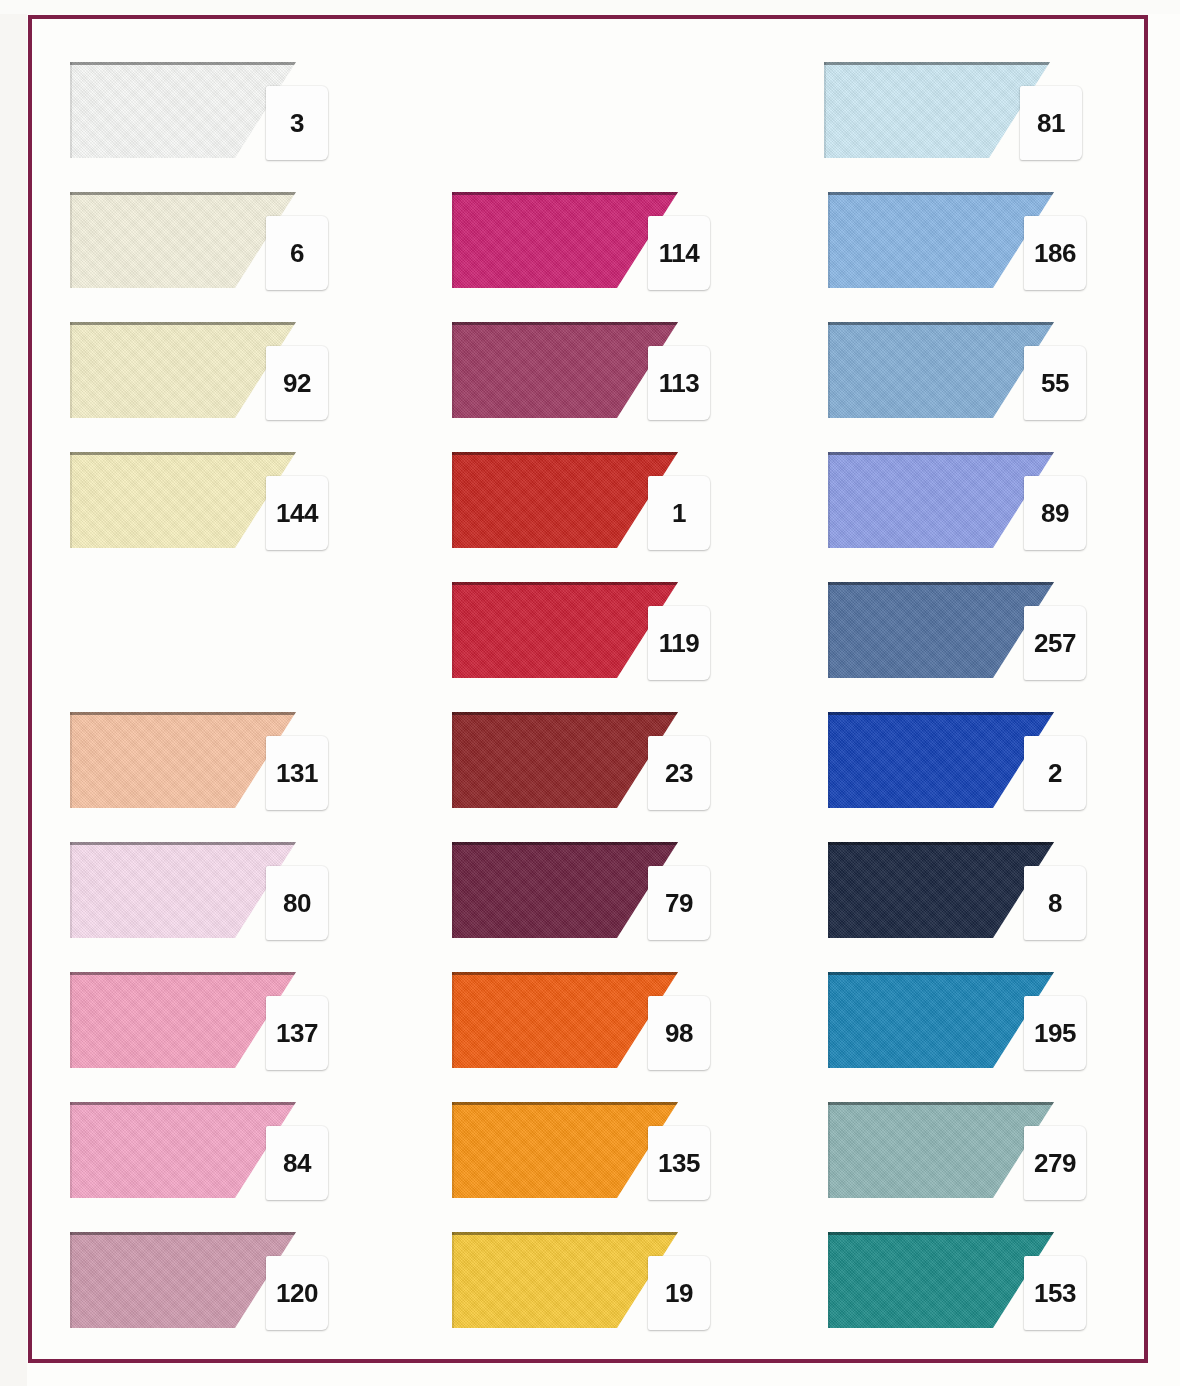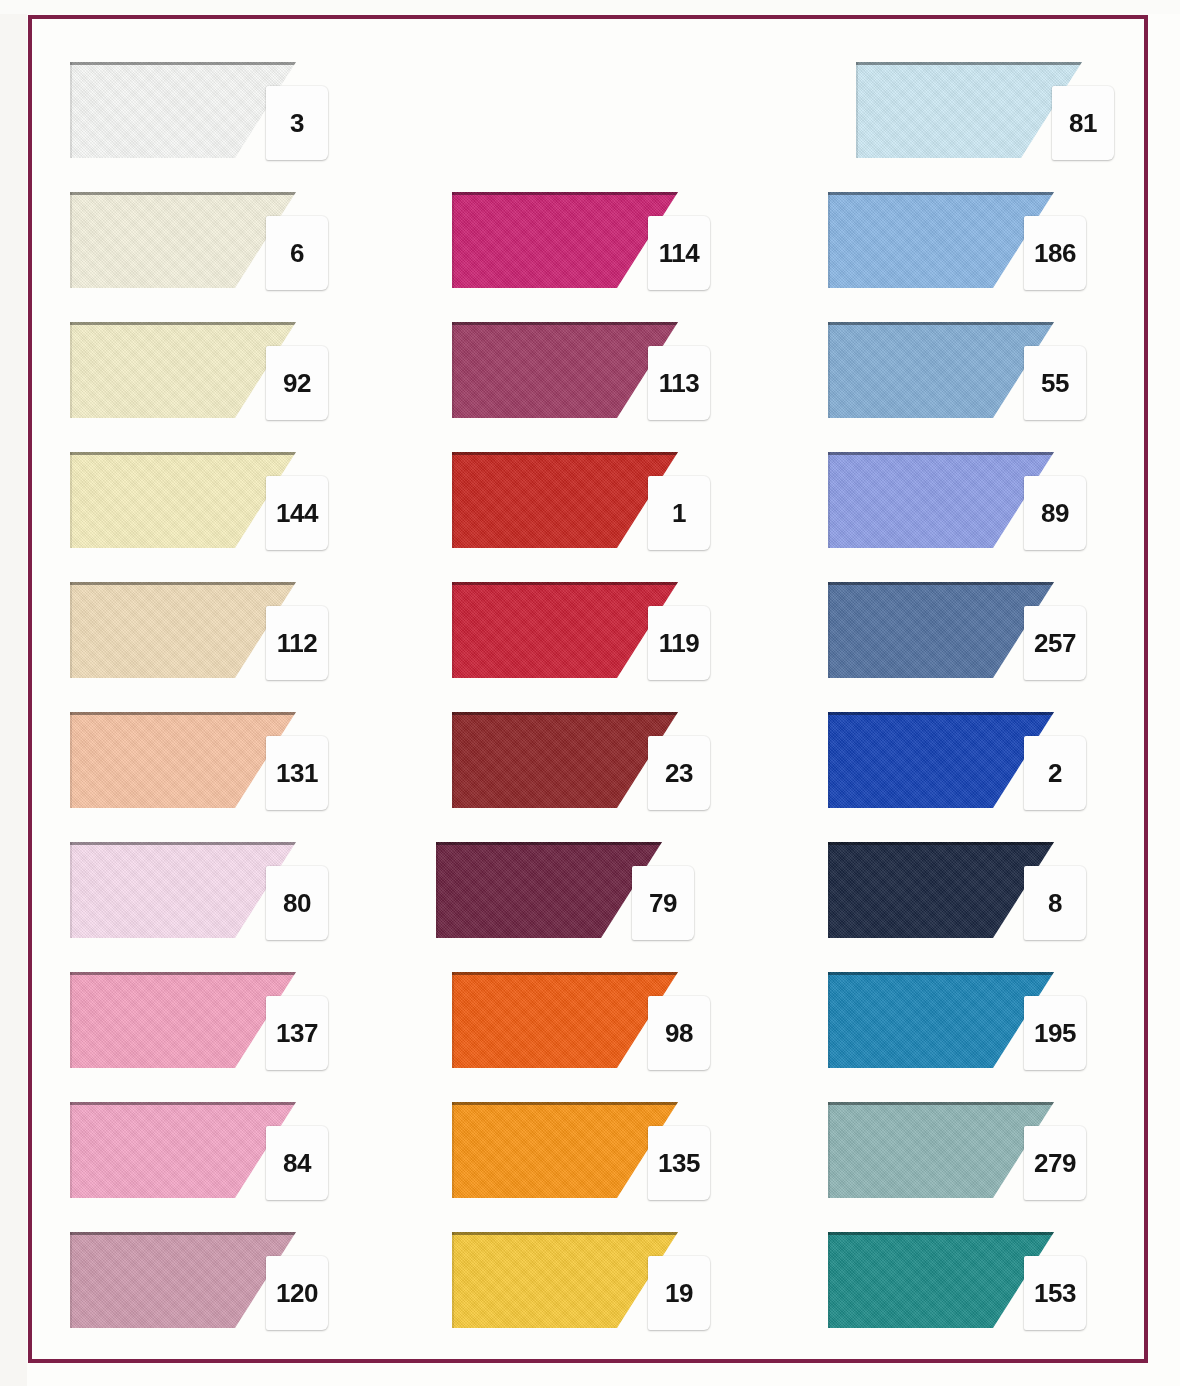--- a/index.html
+++ b/index.html
@@ -173,30 +173,20 @@
       <div class="swatch-cell" style="left: 70px; top: 446px;">
         <div class="chip" style="background: rgb(245, 238, 190);">
           <div class="chip-inner"></div>
           <div class="chip-top-edge"></div>
           <div class="chip-left-edge"></div>
         </div>
         <div class="tag">
           <span class="tag-number">144</span>
         </div>
       </div>
-      <div class="swatch-cell" style="left: 70px; top: 576px;">
-        <div class="chip" style="background: rgb(239, 220, 185);">
-          <div class="chip-inner"></div>
-          <div class="chip-top-edge"></div>
-          <div class="chip-left-edge"></div>
-        </div>
-        <div class="tag">
-          <span class="tag-number">112</span>
-        </div>
-      </div>
       <div class="swatch-cell" style="left: 70px; top: 706px;">
         <div class="chip" style="background: rgb(247, 195, 164);">
           <div class="chip-inner"></div>
           <div class="chip-top-edge"></div>
           <div class="chip-left-edge"></div>
         </div>
         <div class="tag">
           <span class="tag-number">131</span>
         </div>
       </div>
@@ -283,21 +273,21 @@
       <div class="swatch-cell" style="left: 452px; top: 706px;">
         <div class="chip" style="background: rgb(140, 37, 39);">
           <div class="chip-inner"></div>
           <div class="chip-top-edge"></div>
           <div class="chip-left-edge"></div>
         </div>
         <div class="tag">
           <span class="tag-number">23</span>
         </div>
       </div>
-      <div class="swatch-cell" style="left: 436px; top: 836px;">
+      <div class="swatch-cell" style="left: 452px; top: 836px;">
         <div class="chip" style="background: rgb(107, 34, 64);">
           <div class="chip-inner"></div>
           <div class="chip-top-edge"></div>
           <div class="chip-left-edge"></div>
         </div>
         <div class="tag">
           <span class="tag-number">79</span>
         </div>
       </div>
       <div class="swatch-cell" style="left: 452px; top: 966px;">
@@ -323,21 +313,21 @@
       <div class="swatch-cell" style="left: 452px; top: 1226px;">
         <div class="chip" style="background: rgb(247, 202, 59);">
           <div class="chip-inner"></div>
           <div class="chip-top-edge"></div>
           <div class="chip-left-edge"></div>
         </div>
         <div class="tag">
           <span class="tag-number">19</span>
         </div>
       </div>
-      <div class="swatch-cell" style="left: 856px; top: 56px;">
+      <div class="swatch-cell" style="left: 824px; top: 56px;">
         <div class="chip" style="background: rgb(204, 232, 243);">
           <div class="chip-inner"></div>
           <div class="chip-top-edge"></div>
           <div class="chip-left-edge"></div>
         </div>
         <div class="tag">
           <span class="tag-number">81</span>
         </div>
       </div>
       <div class="swatch-cell" style="left: 828px; top: 186px;">

